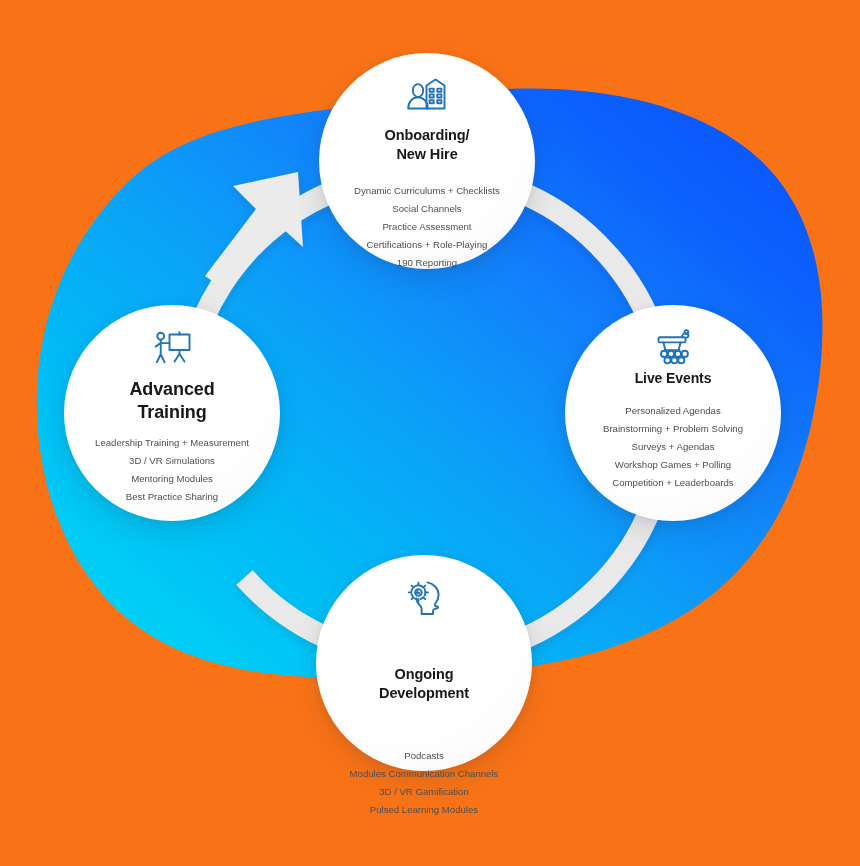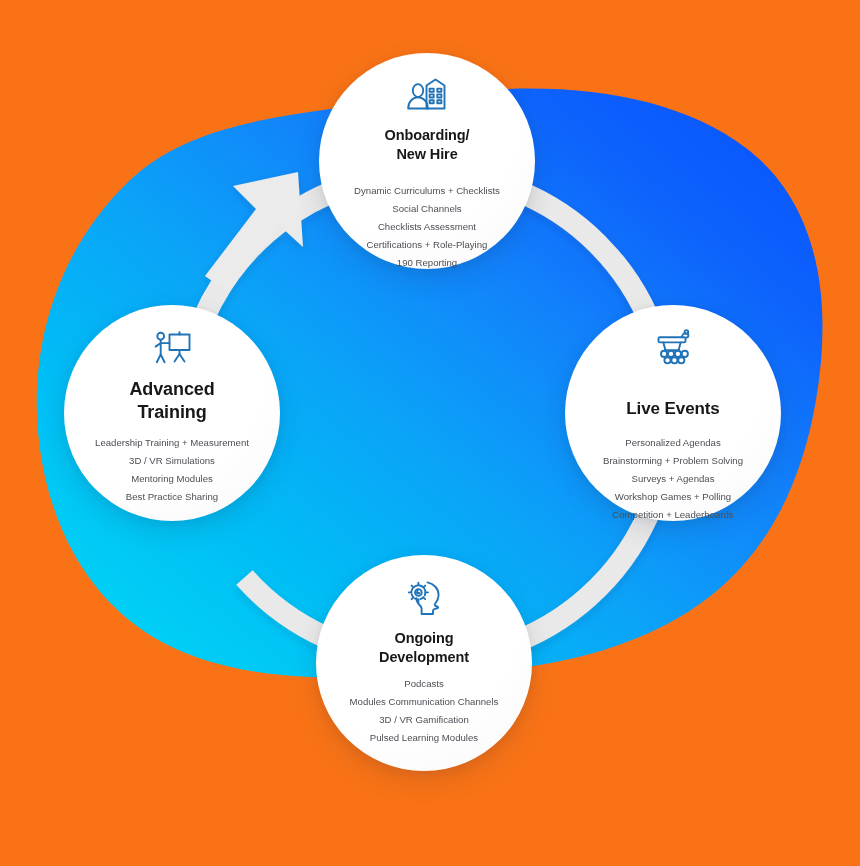--- a/index.html
+++ b/index.html
@@ -72,26 +72,27 @@
     left: 64px; top: 305px; width: 216px; height: 216px;
     padding-top: 22px;
   }
   #node-advanced .node-title { font-size: 18px; line-height: 1.28; margin-top: 9px; }
   #node-advanced .node-items { margin-top: 10px; }
 
   #node-live {
     left: 565px; top: 305px; width: 216px; height: 216px;
     padding-top: 23px;
   }
-  #node-live .node-title { font-size: 17px; line-height: 1.28; margin-top: 30px; }
+  #node-live .node-title { font-size: 14px; line-height: 1.28; margin-top: 2px; }
   #node-live .node-items { margin-top: 14px; }
 
   #node-ongoing {
     left: 316px; top: 555px; width: 216px; height: 216px;
     padding-top: 22px;
+    gap: 36px;
   }
   #node-ongoing .node-title { font-size: 14.5px; line-height: 1.28; margin-top: 10px; }
   #node-ongoing .node-items { margin-top: 9px; }
 </style>
 </head>
 <body>
 
 <div id="stage">
 
   <svg id="bg-svg" viewBox="0 0 860 866">
@@ -154,21 +155,21 @@
         </g>
       </svg>
     </span>
     <div class="node-title">
       <span class="tline">Onboarding/</span>
       <span class="tline">New Hire</span>
     </div>
     <div class="node-items">
       <span class="item">Dynamic Curriculums + Checklists</span>
       <span class="item">Social Channels</span>
-      <span class="item">Checklists Assessment</span>
+      <span class="item">Practice Assessment</span>
       <span class="item">Certifications + Role-Playing</span>
       <span class="item">190 Reporting</span>
     </div>
   </div>
 
   <div class="node" id="node-advanced">
     <span class="node-icon">
       <svg width="44" height="42" viewBox="0 0 44 42" aria-hidden="true">
         <g fill="none" stroke="#2173b7" stroke-width="1.9" stroke-linejoin="round" stroke-linecap="round">
           <rect x="19.5" y="7.5" width="20" height="15.5"></rect>

